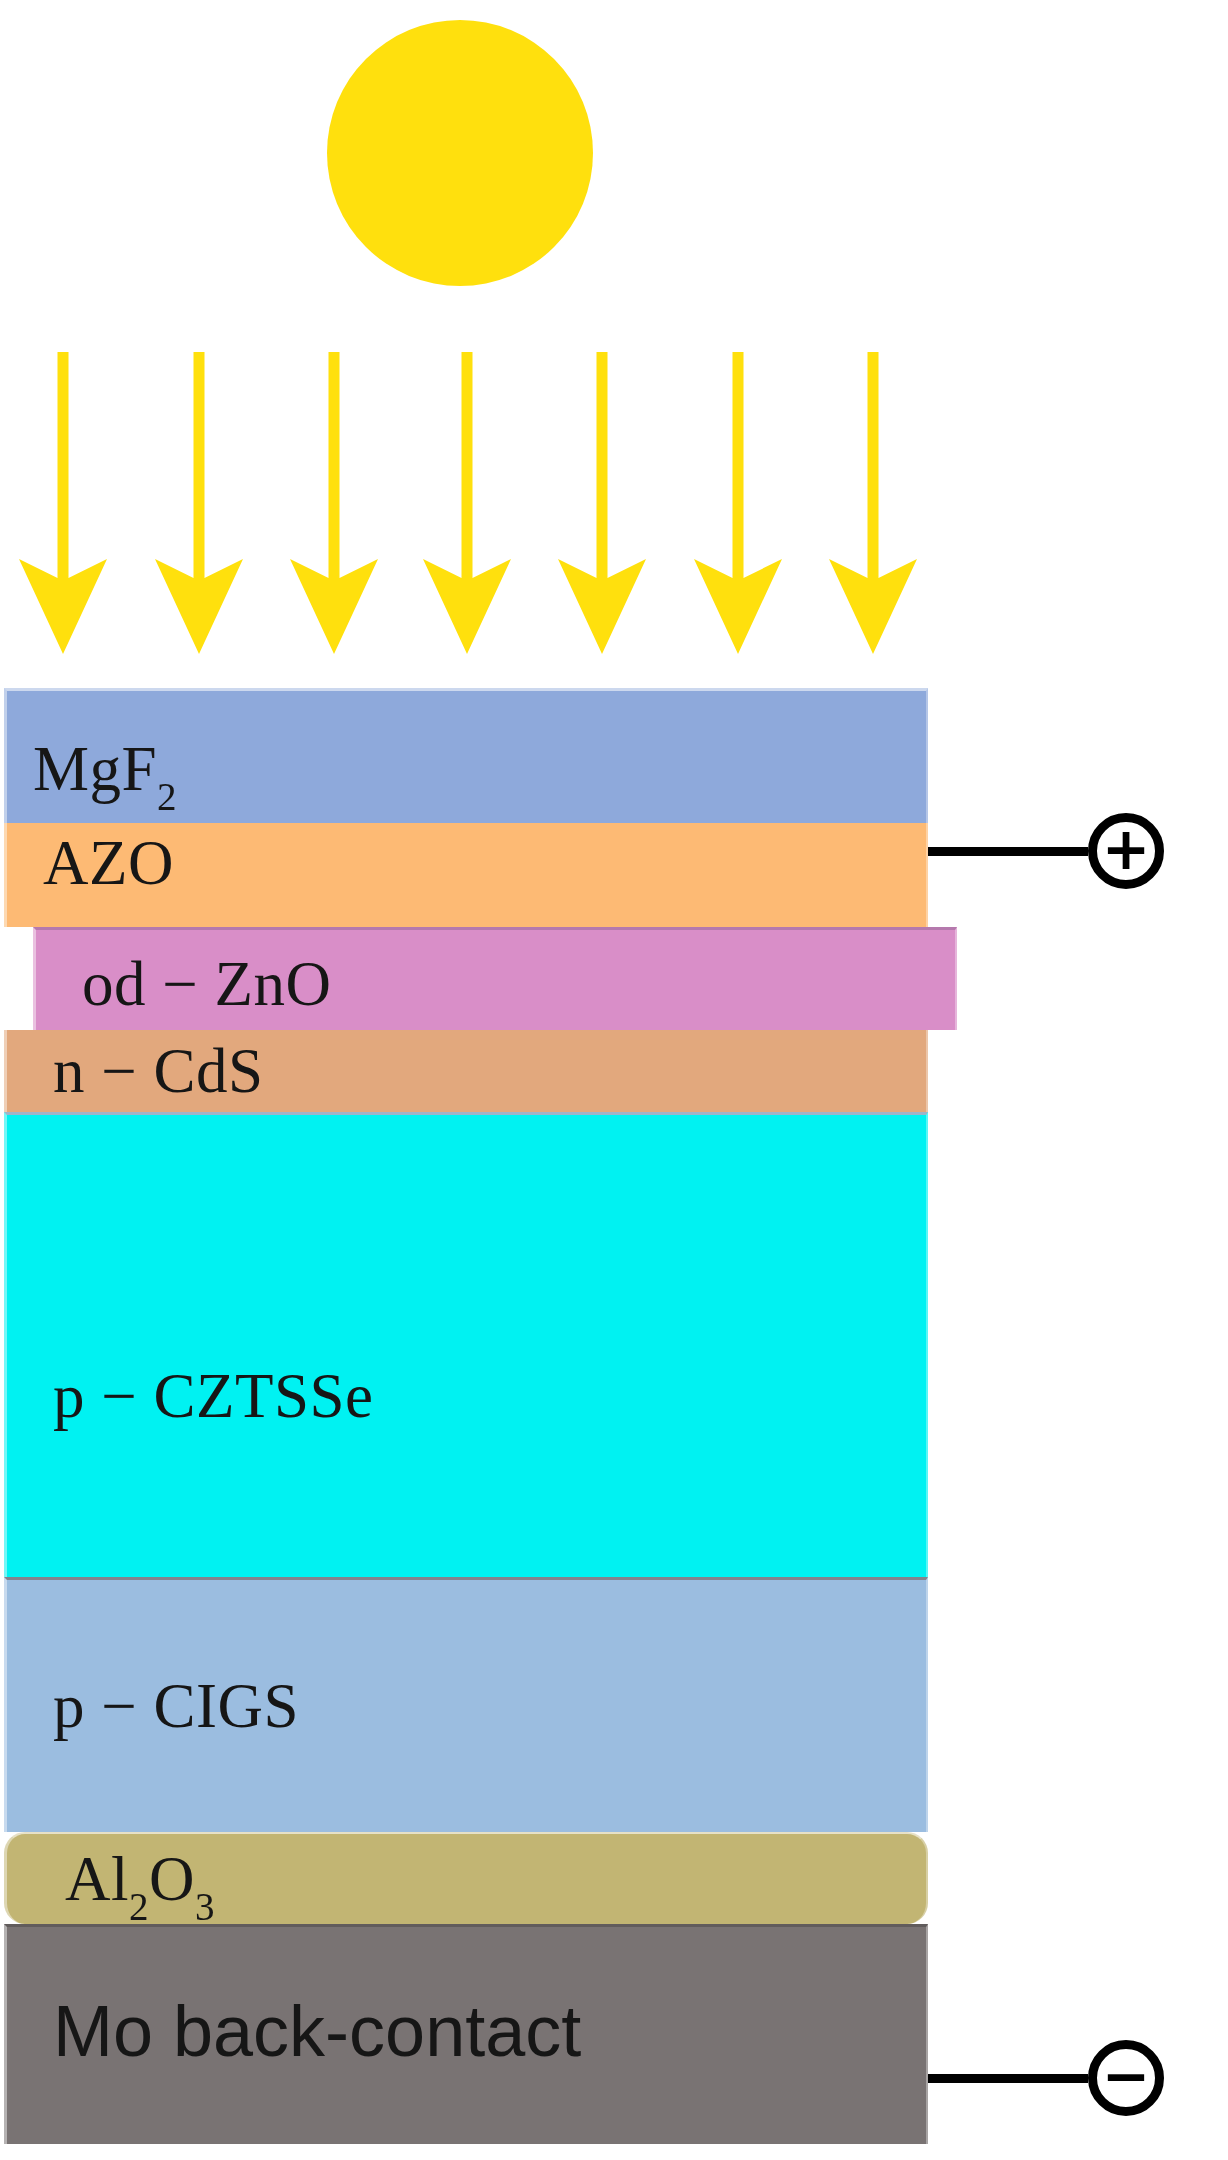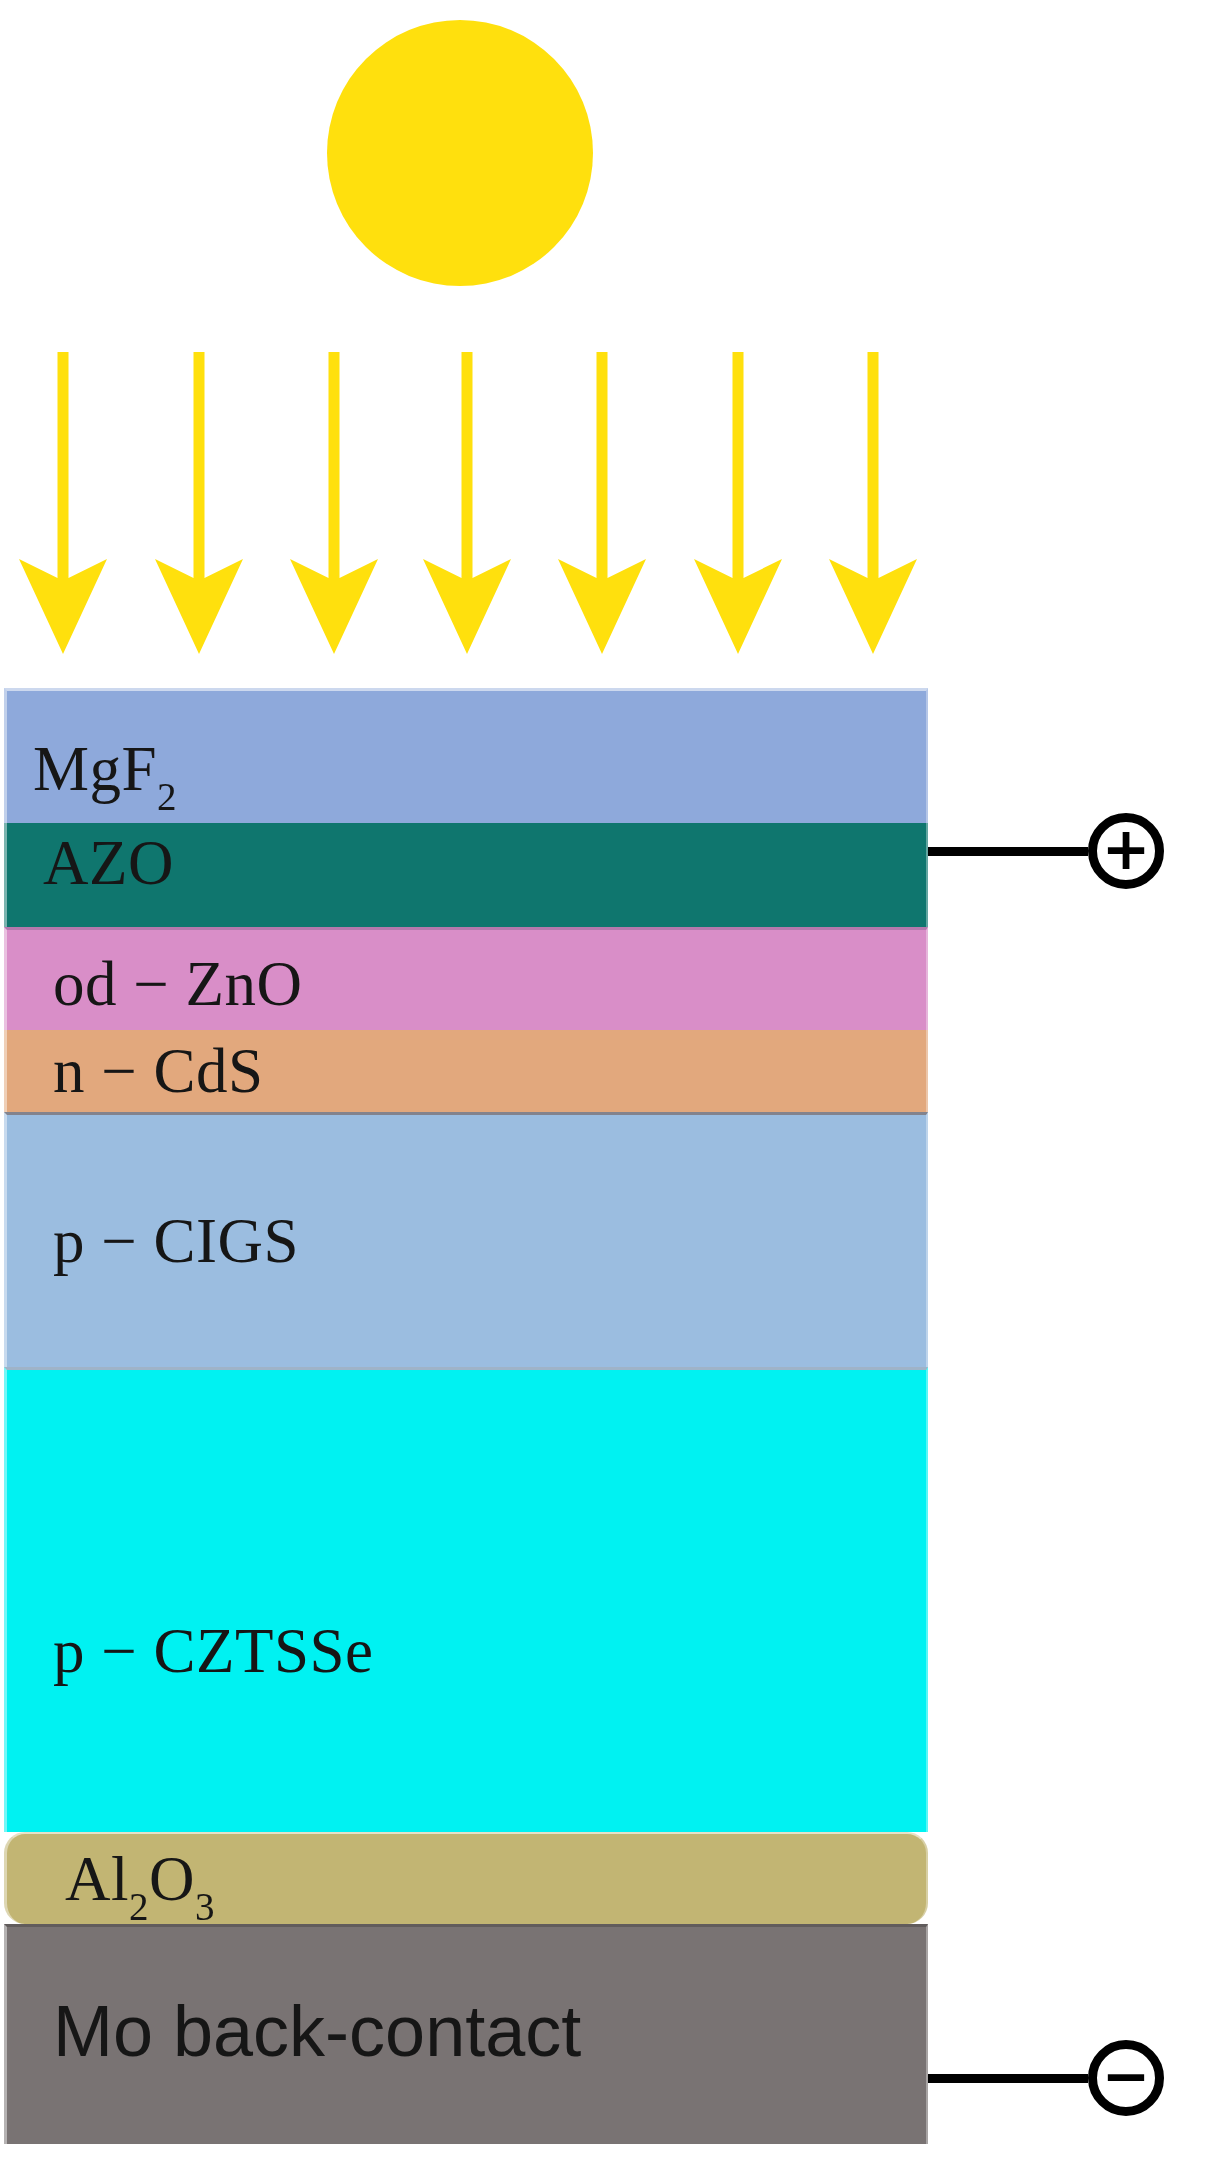--- a/index.html
+++ b/index.html
@@ -25,21 +25,21 @@
   }
   .layer-label {
     font-size:63px; color:#161616; line-height:1; letter-spacing:0.5px;
     white-space:nowrap;
   }
   .layer-label sub { font-size:0.62em; position:relative; top:0.18em; line-height:0; }
   .l-mgf2   { height:135px; border-top:3px solid rgba(255,255,255,0.55); }
   .l-mgf2   .layer-label { transform:translateY(12px); }
   .l-azo    { height:104px; }
   .l-azo    .layer-label { transform:translateY(-12px); }
-  .l-odzno  { height:103px; border-top:3px solid #b579ad; }
+  .l-odzno  { height:103px; border-top:3px solid #b579ad;margin-left:29px; }
   .l-odzno  .layer-label { transform:translateY(4px); }
   .l-ncds   { height:82px;align-items:center; }
   .l-cigs   { height:255px; border-top:3px solid #83838d; }
   .l-cztsse { height:465px; border-top:3px solid #9fb3c8; }
   .l-cztsse .layer-label { transform:translateY(50px); }
   .l-al2o3  { height:92px;  border-top:2px solid rgba(255,255,255,0.6);border-radius:21px; }
   .l-al2o3  .layer-label { padding-left:12px; }
   .l-mo     { height:220px; border-top:3px solid #615c5c; }
   .l-mo     .layer-label {
     font-family:"Liberation Sans", sans-serif; font-size:72px;
@@ -74,34 +74,34 @@
       <path d="M 461.5 2 L 472.5 2 L 472.5 228 L 511 209 L 467 304 L 423 209 L 461.5 228 Z" fill="#FFE00D"></path>
       <path d="M 596.5 2 L 607.5 2 L 607.5 228 L 646 209 L 602 304 L 558 209 L 596.5 228 Z" fill="#FFE00D"></path>
       <path d="M 732.5 2 L 743.5 2 L 743.5 228 L 782 209 L 738 304 L 694 209 L 732.5 228 Z" fill="#FFE00D"></path>
       <path d="M 867.5 2 L 878.5 2 L 878.5 228 L 917 209 L 873 304 L 829 209 L 867.5 228 Z" fill="#FFE00D"></path>
     </svg>
 
   <div id="stack">
     <div class="layer l-mgf2" style="background: rgb(142, 169, 219); padding-left: 26px;">
         <span class="layer-label"><span>MgF</span><sub>2</sub></span>
       </div>
-    <div class="layer l-azo" style="background: #0f766e; padding-left: 36px;">
+    <div class="layer l-azo" style="background: #fdba74; padding-left: 36px;">
         <span class="layer-label"><span>AZO</span></span>
       </div>
     <div class="layer l-odzno" style="background: rgb(217, 142, 200);">
         <span class="layer-label"><span>od − ZnO</span></span>
       </div>
     <div class="layer l-ncds" style="background: rgb(226, 168, 125);">
         <span class="layer-label"><span>n − CdS</span></span>
       </div>
+    <div class="layer l-cztsse" style="background: rgb(0, 242, 242);">
+        <span class="layer-label"><span>p − CZTSSe</span></span>
+      </div>
     <div class="layer l-cigs" style="background: rgb(155, 189, 224);">
         <span class="layer-label"><span>p − CIGS</span></span>
-      </div>
-    <div class="layer l-cztsse" style="background: rgb(0, 242, 242);">
-        <span class="layer-label"><span>p − CZTSSe</span></span>
       </div>
     <div class="layer l-al2o3" style="background: rgb(194, 181, 115);">
         <span class="layer-label"><span>Al</span><sub>2</sub><span>O</span><sub>3</sub></span>
       </div>
     <div class="layer l-mo" style="background: rgb(121, 115, 115);">
         <span class="layer-label"><span>Mo back-contact</span></span>
       </div>
   </div>
 
   <div class="terminal" id="terminal-positive">

